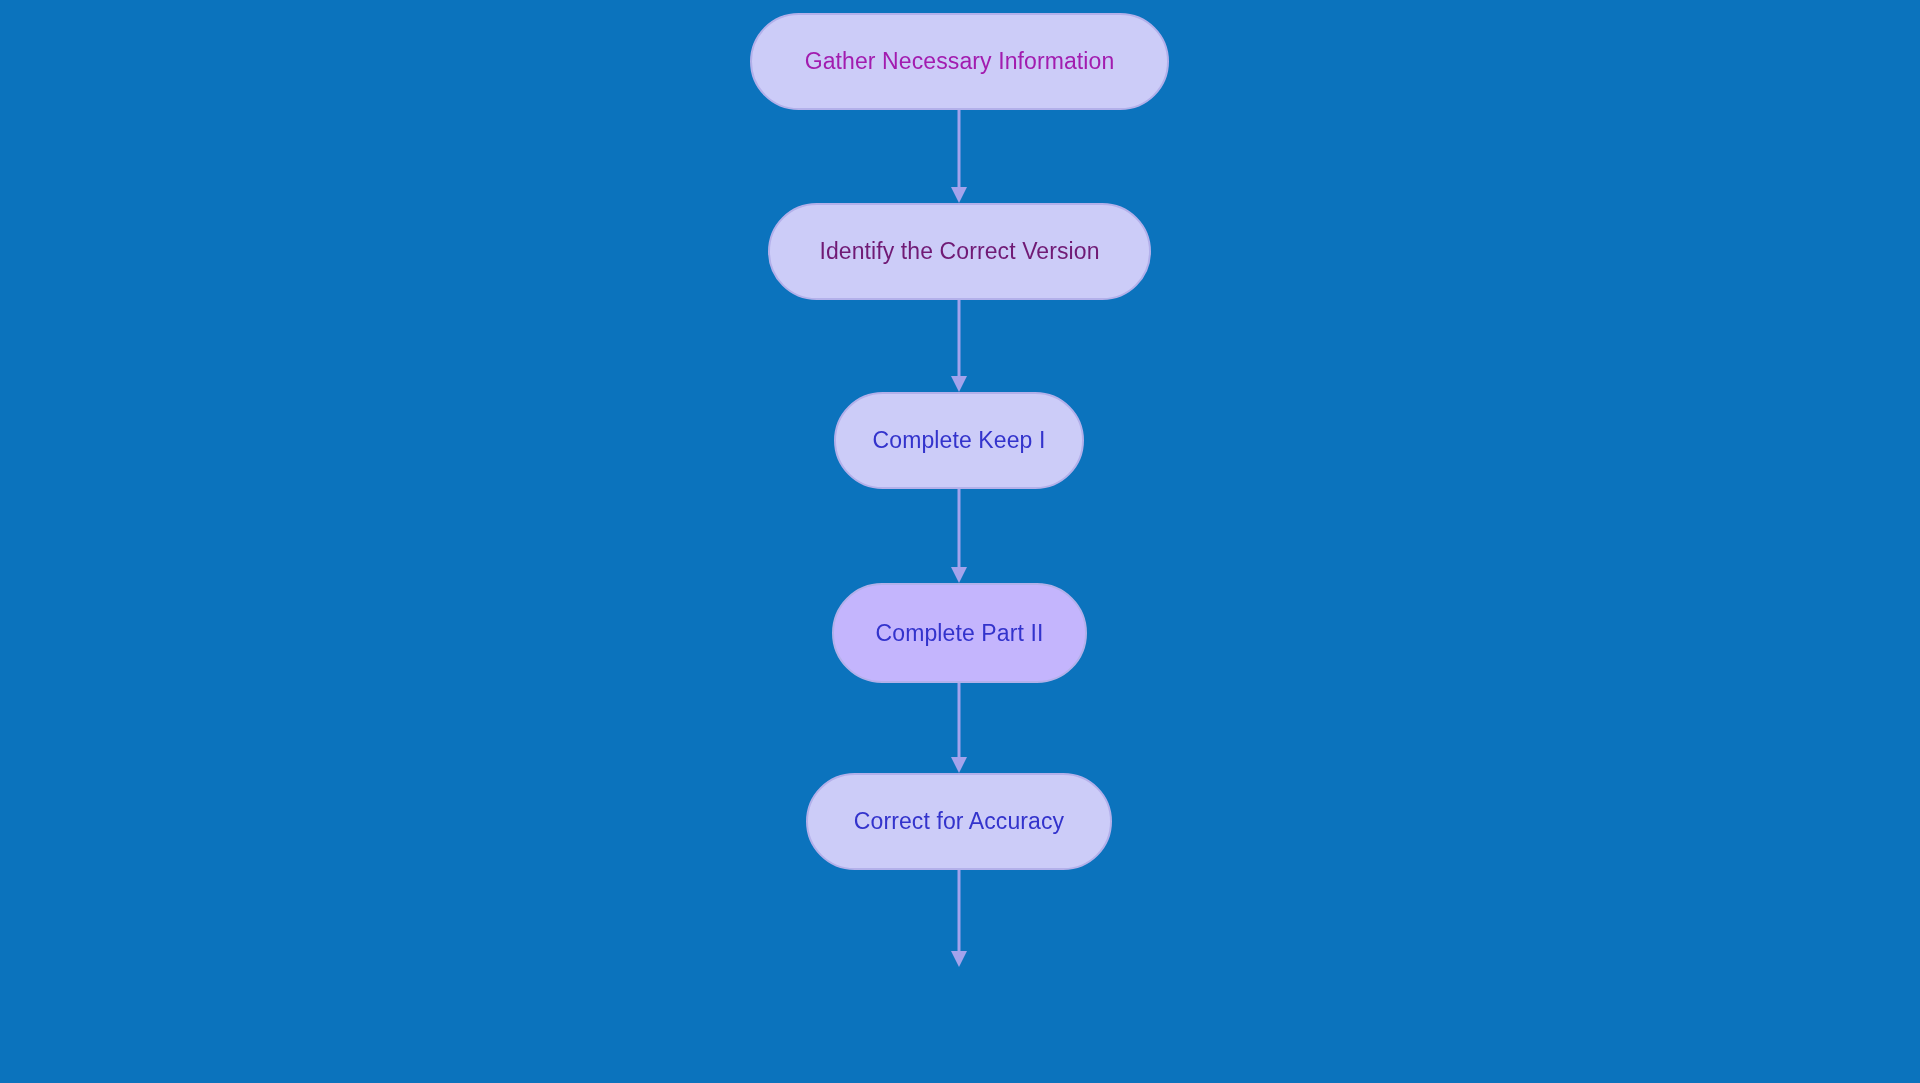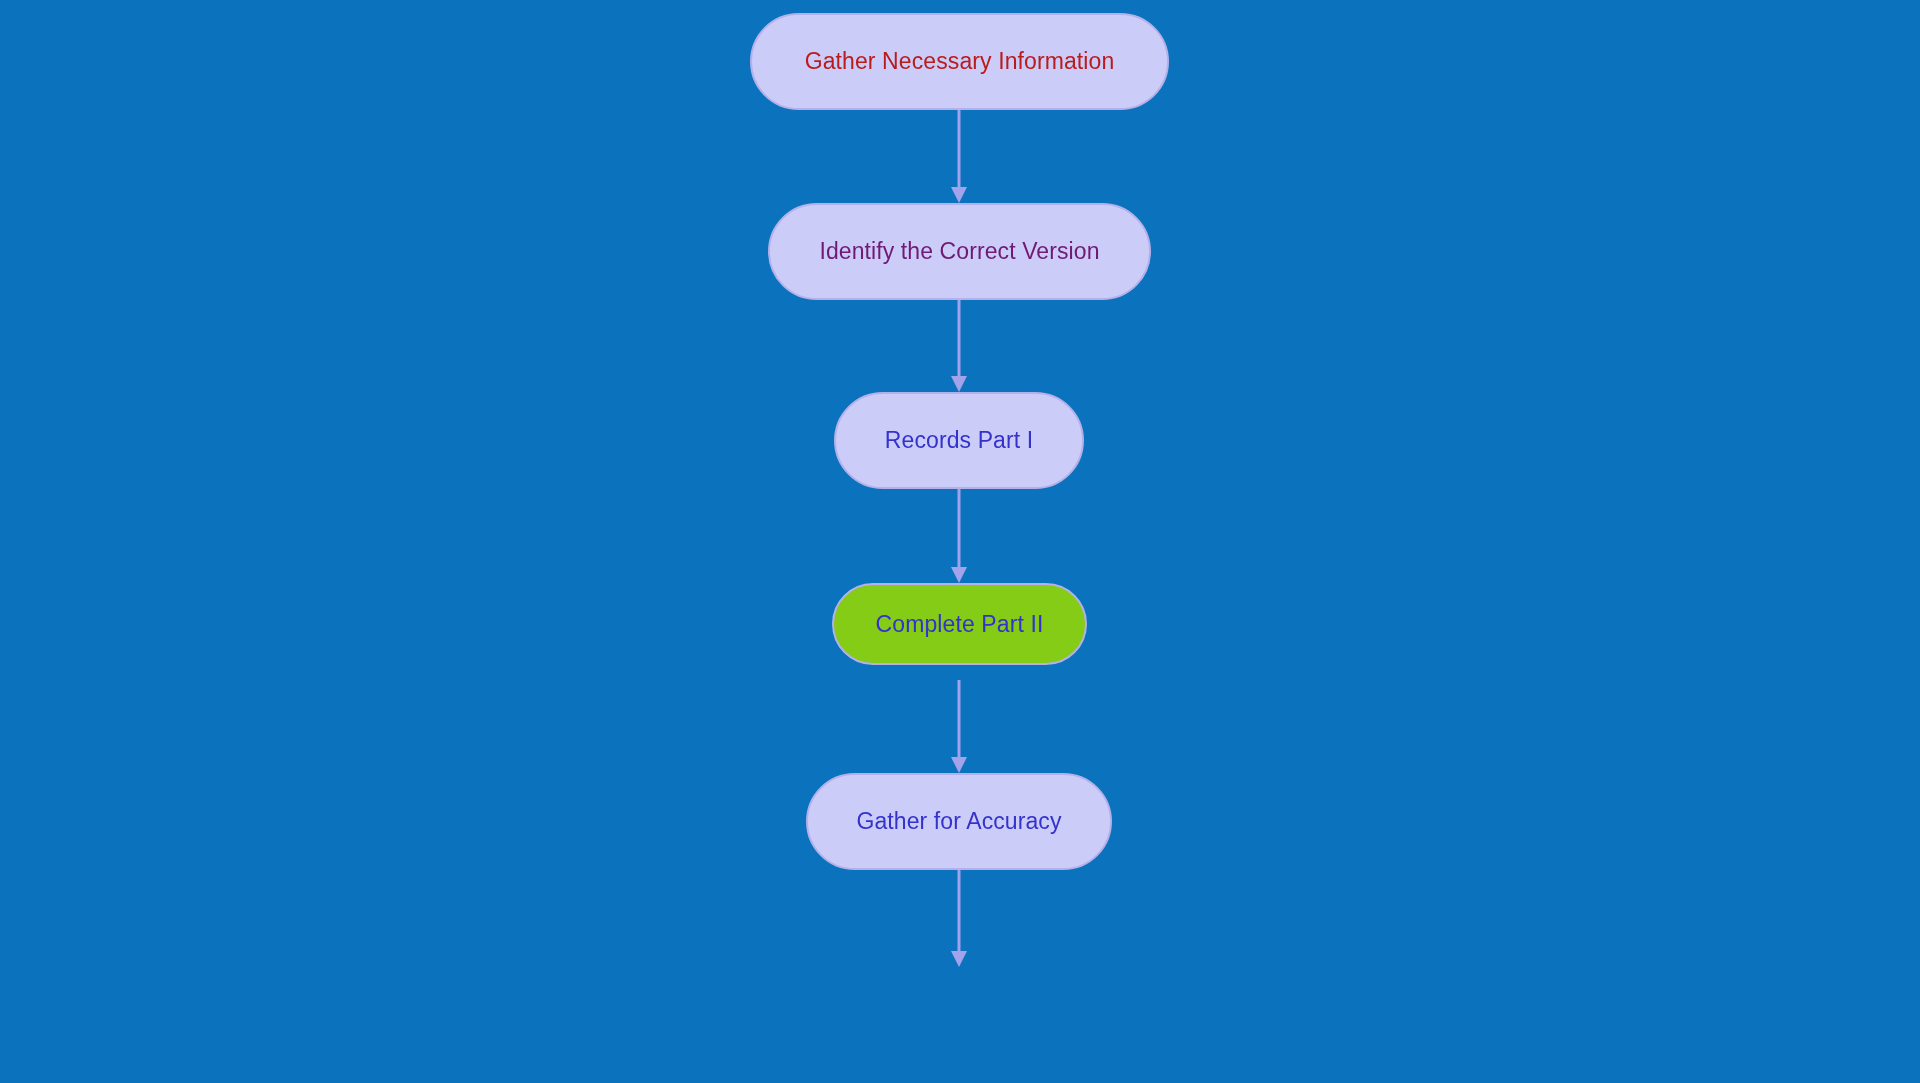--- a/index.html
+++ b/index.html
@@ -83,33 +83,33 @@
   </div>
 
   <div class="flow-edge" style="left: 949px; top: 870px;">
     <svg width="20" height="97" viewBox="0 0 20 97" aria-hidden="true">
       <line x1="10" y1="0" x2="10" y2="83" stroke="#a3a3ec" stroke-width="3"></line>
       <polygon points="2,81 18,81 10,97" fill="#a3a3ec"></polygon>
     </svg>
   </div>
 
   <div class="flow-node" style="left: 750px; top: 13px; width: 419px; height: 97px; background: rgb(204, 204, 248); border-color: rgb(179, 176, 234);">
-    <span class="flow-node-label" style="color: #b91c1c;">Gather Necessary Information</span>
+    <span class="flow-node-label" style="color: #a21caf;">Gather Necessary Information</span>
   </div>
 
   <div class="flow-node" style="left: 768px; top: 203px; width: 383px; height: 97px; background: rgb(204, 204, 248); border-color: rgb(179, 176, 234);">
     <span class="flow-node-label" style="color: #701a75;">Identify the Correct Version</span>
   </div>
 
   <div class="flow-node" style="left: 834px; top: 392px; width: 250px; height: 97px; background: rgb(204, 204, 248); border-color: rgb(179, 176, 234);">
-    <span class="flow-node-label" style="color: rgb(51, 51, 204);">Records Part I</span>
+    <span class="flow-node-label" style="color: rgb(51, 51, 204);">Complete Keep I</span>
   </div>
 
-  <div class="flow-node" style="left: 832px; top: 583px; width: 255px; height: 82px; background: #84cc16; border-color: rgb(179, 176, 234);">
+  <div class="flow-node" style="left: 832px; top: 583px; width: 255px; height: 100px; background: #c4b5fd; border-color: rgb(179, 176, 234);">
     <span class="flow-node-label" style="color: rgb(51, 51, 204);">Complete Part II</span>
   </div>
 
   <div class="flow-node" style="left: 806px; top: 773px; width: 306px; height: 97px; background: rgb(204, 204, 248); border-color: rgb(179, 176, 234);">
-    <span class="flow-node-label" style="color: rgb(51, 51, 204);">Gather for Accuracy</span>
+    <span class="flow-node-label" style="color: rgb(51, 51, 204);">Correct for Accuracy</span>
   </div>
 
 
 </div>
 
 </body></html>

